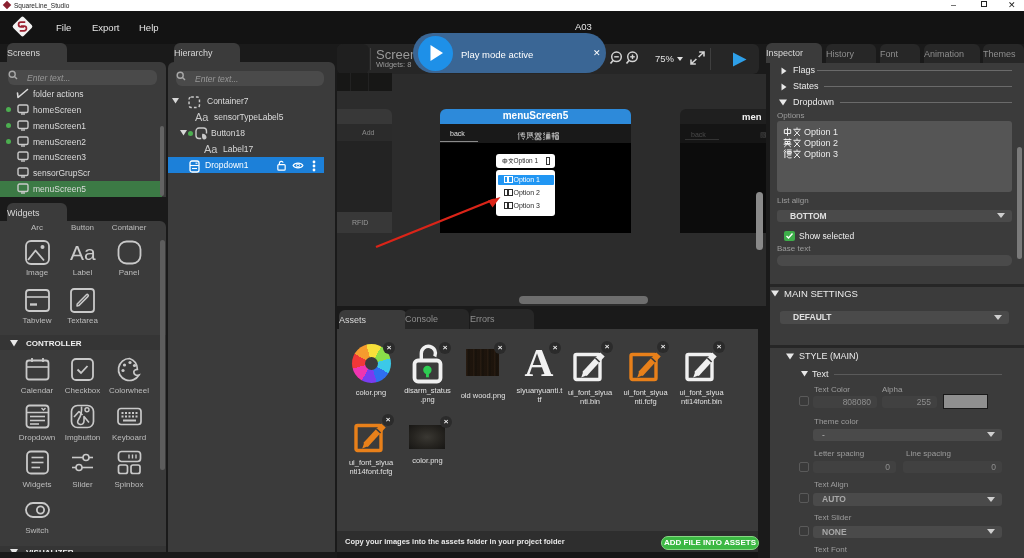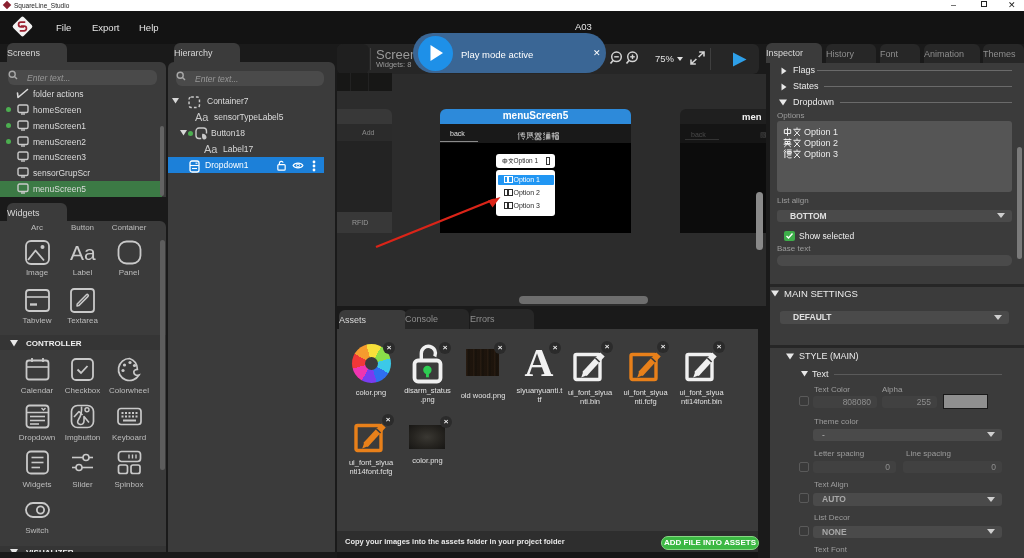--- a/index.html
+++ b/index.html
@@ -591,18 +591,18 @@
 <div class="ins-l" style="left:814px;top:416.5px">Theme color</div>
 <div class="sel" style="left:813px;top:428.5px;width:189px;height:12.5px;line-height:12.5px;color:#b5b5b5"><span style="margin-left:9px;font-weight:normal">-</span><span class="tri"></span></div>
 <div class="ins-l" style="left:814px;top:449px">Letter spacing</div>
 <div class="ins-l" style="left:906px;top:449px">Line spacing</div>
 <div class="chk" style="left:799px;top:461.5px"></div>
 <div class="inp" style="left:813px;top:460.5px;width:83px;height:12.5px;line-height:12.5px"><span style="margin-right:6px">0</span></div>
 <div class="inp" style="left:903px;top:460.5px;width:99px;height:12.5px;line-height:12.5px"><span style="margin-right:6px">0</span></div>
 <div class="ins-l" style="left:814px;top:480px">Text Align</div>
 <div class="chk" style="left:799px;top:493px"></div>
 <div class="sel" style="left:813px;top:493px;width:189px;height:12.5px;line-height:12.5px;color:#a8a8a8"><span style="margin-left:9px">AUTO</span><span class="tri"></span></div>
-<div class="ins-l" style="left:814px;top:512.5px">List Decor</div>
+<div class="ins-l" style="left:814px;top:512.5px">Text Slider</div>
 <div class="chk" style="left:799px;top:525.5px"></div>
 <div class="sel" style="left:813px;top:525.5px;width:189px;height:12.5px;line-height:12.5px;color:#a8a8a8"><span style="margin-left:9px">NONE</span><span class="tri"></span></div>
 <div class="ins-l" style="left:814px;top:545px">Text Font</div>
 <div class="abs" style="left:1017px;top:147px;width:5px;height:112px;background:#7a7a7a;border-radius:2.5px"></div>
 </div>
 
 </body></html>

